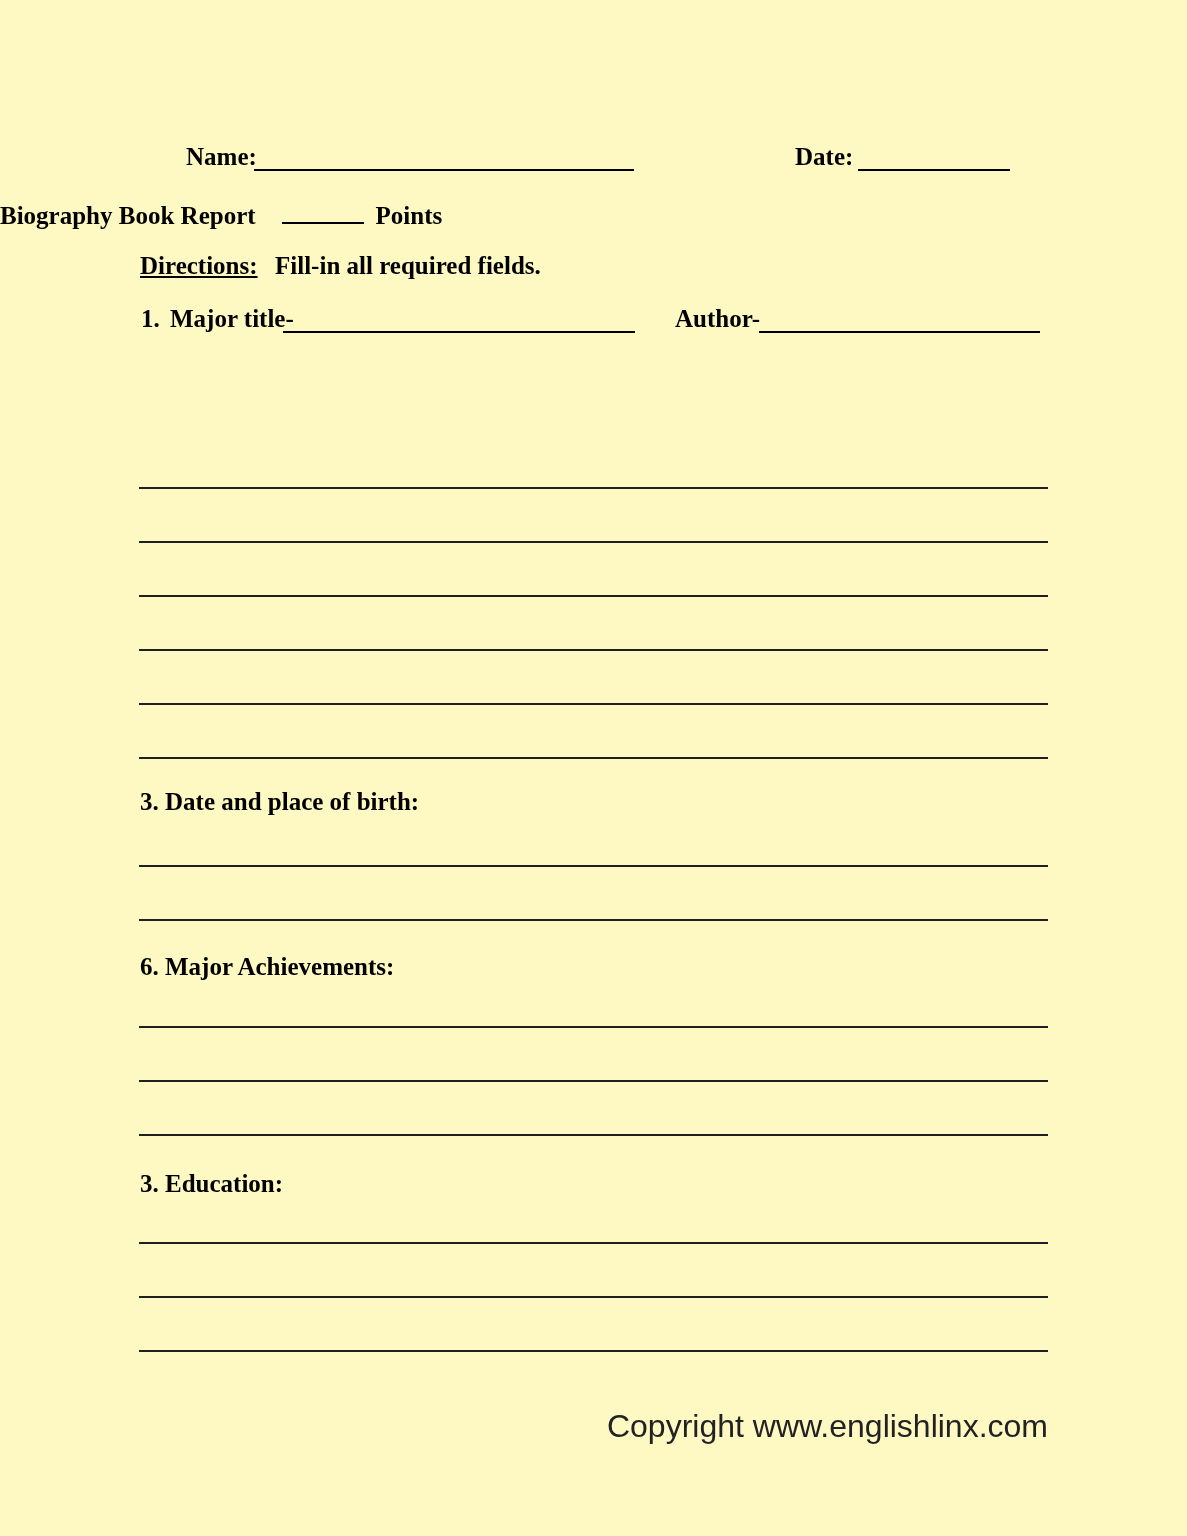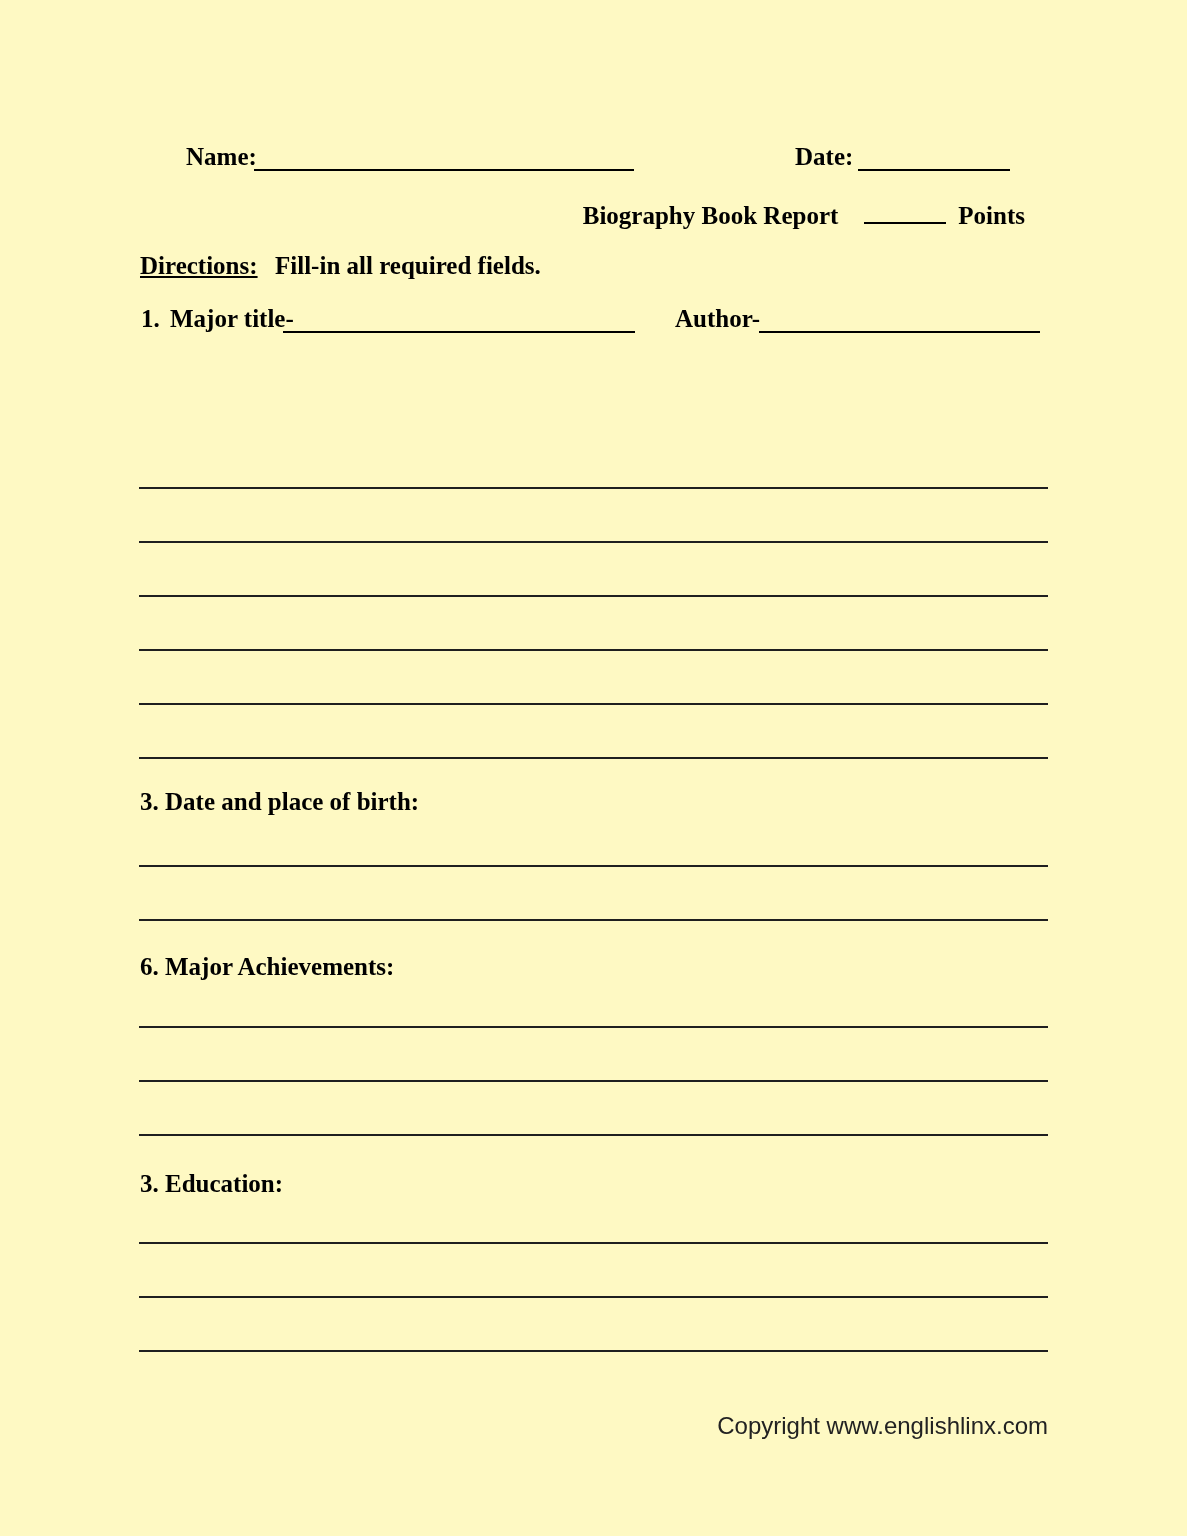--- a/index.html
+++ b/index.html
@@ -30,21 +30,21 @@
   .blank {
     position: absolute;
     top: 0;
     height: 28px;
     border-bottom: 2px solid #000000;
   }
   .title-row {
     position: absolute;
     left: 0;
     width: 1025px;
-    text-align: right;
+    text-align: left;
     line-height: 32px;
     white-space: nowrap;
   }
   .title-blank {
     display: inline-block;
     width: 82px;
     height: 26px;
     border-bottom: 2px solid #000000;
     margin-left: 26px;
     margin-right: 12px;
@@ -66,21 +66,21 @@
     height: 2px;
     background: #1f1f1f;
     margin-bottom: 52px;
   }
   .footer {
     position: absolute;
     top: 1412px;
     right: 139px;
     font-family: "Liberation Sans", "DejaVu Sans", sans-serif;
     font-weight: normal;
-    font-size: 24px;
+    font-size: 32px;
     color: #222222;
     line-height: 28px;
   }
 </style>
 </head>
 <body>
 
 <div class="page">
 
   <div class="row" style="top:141px">

